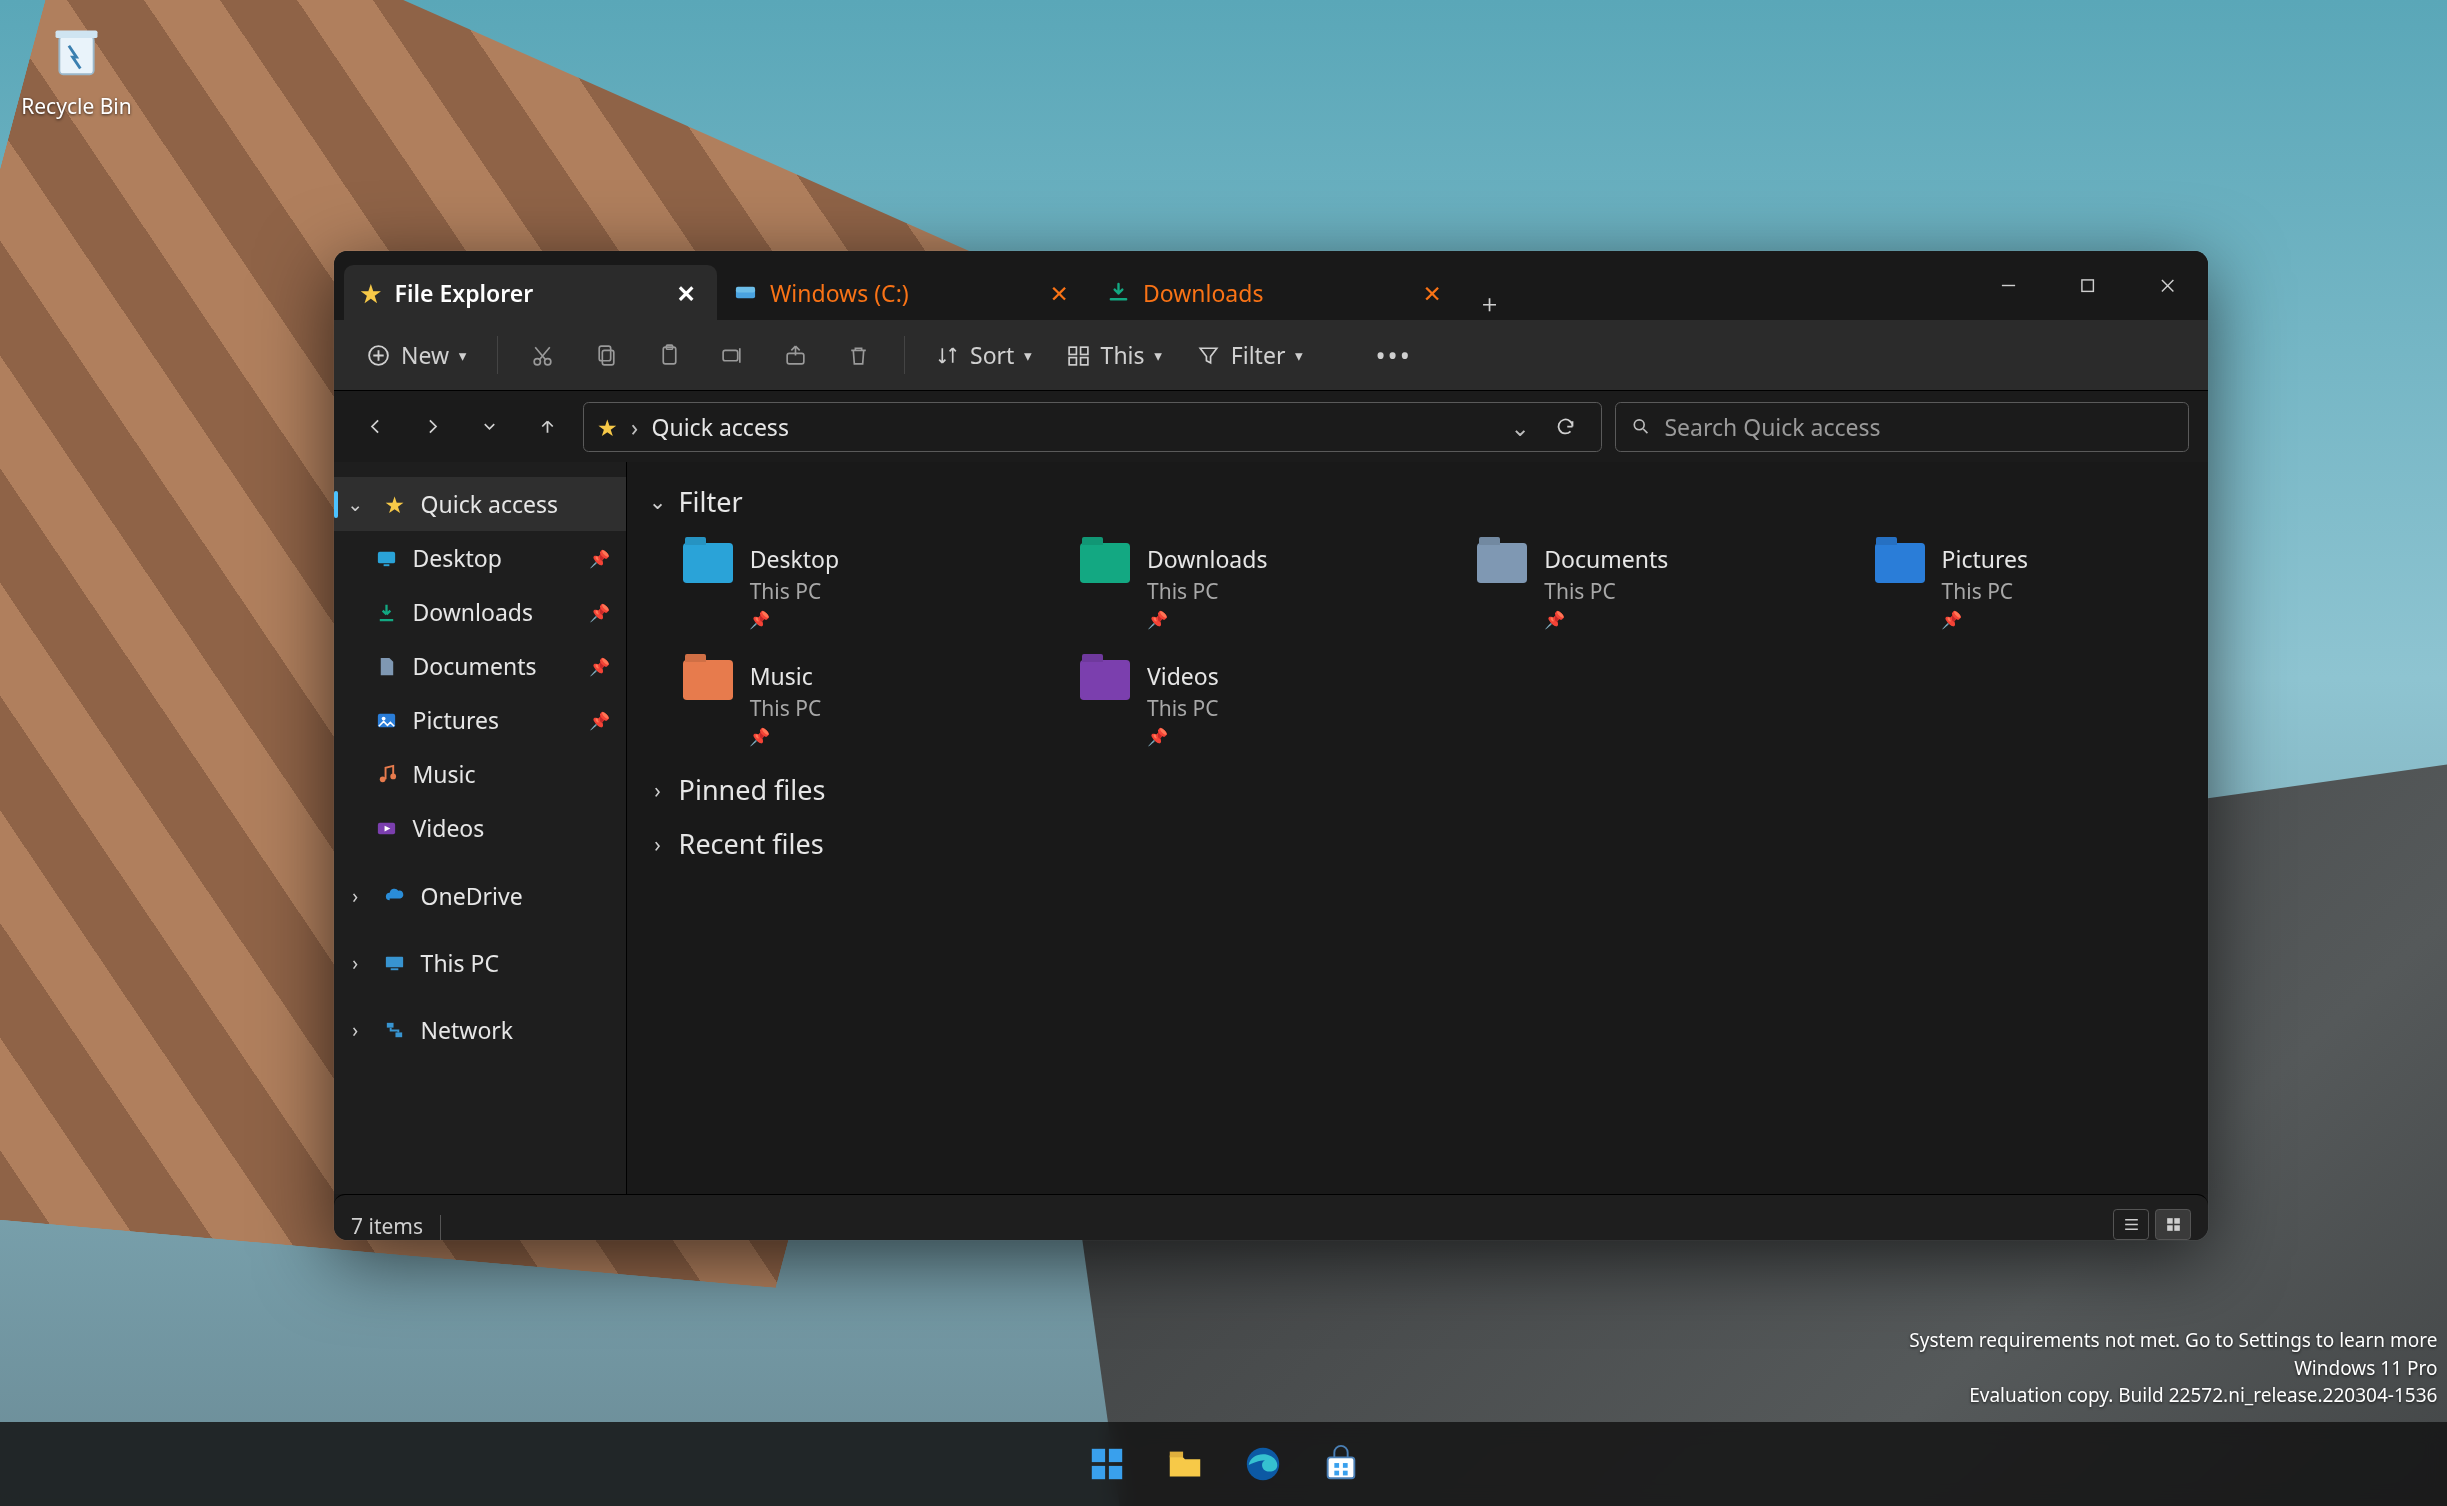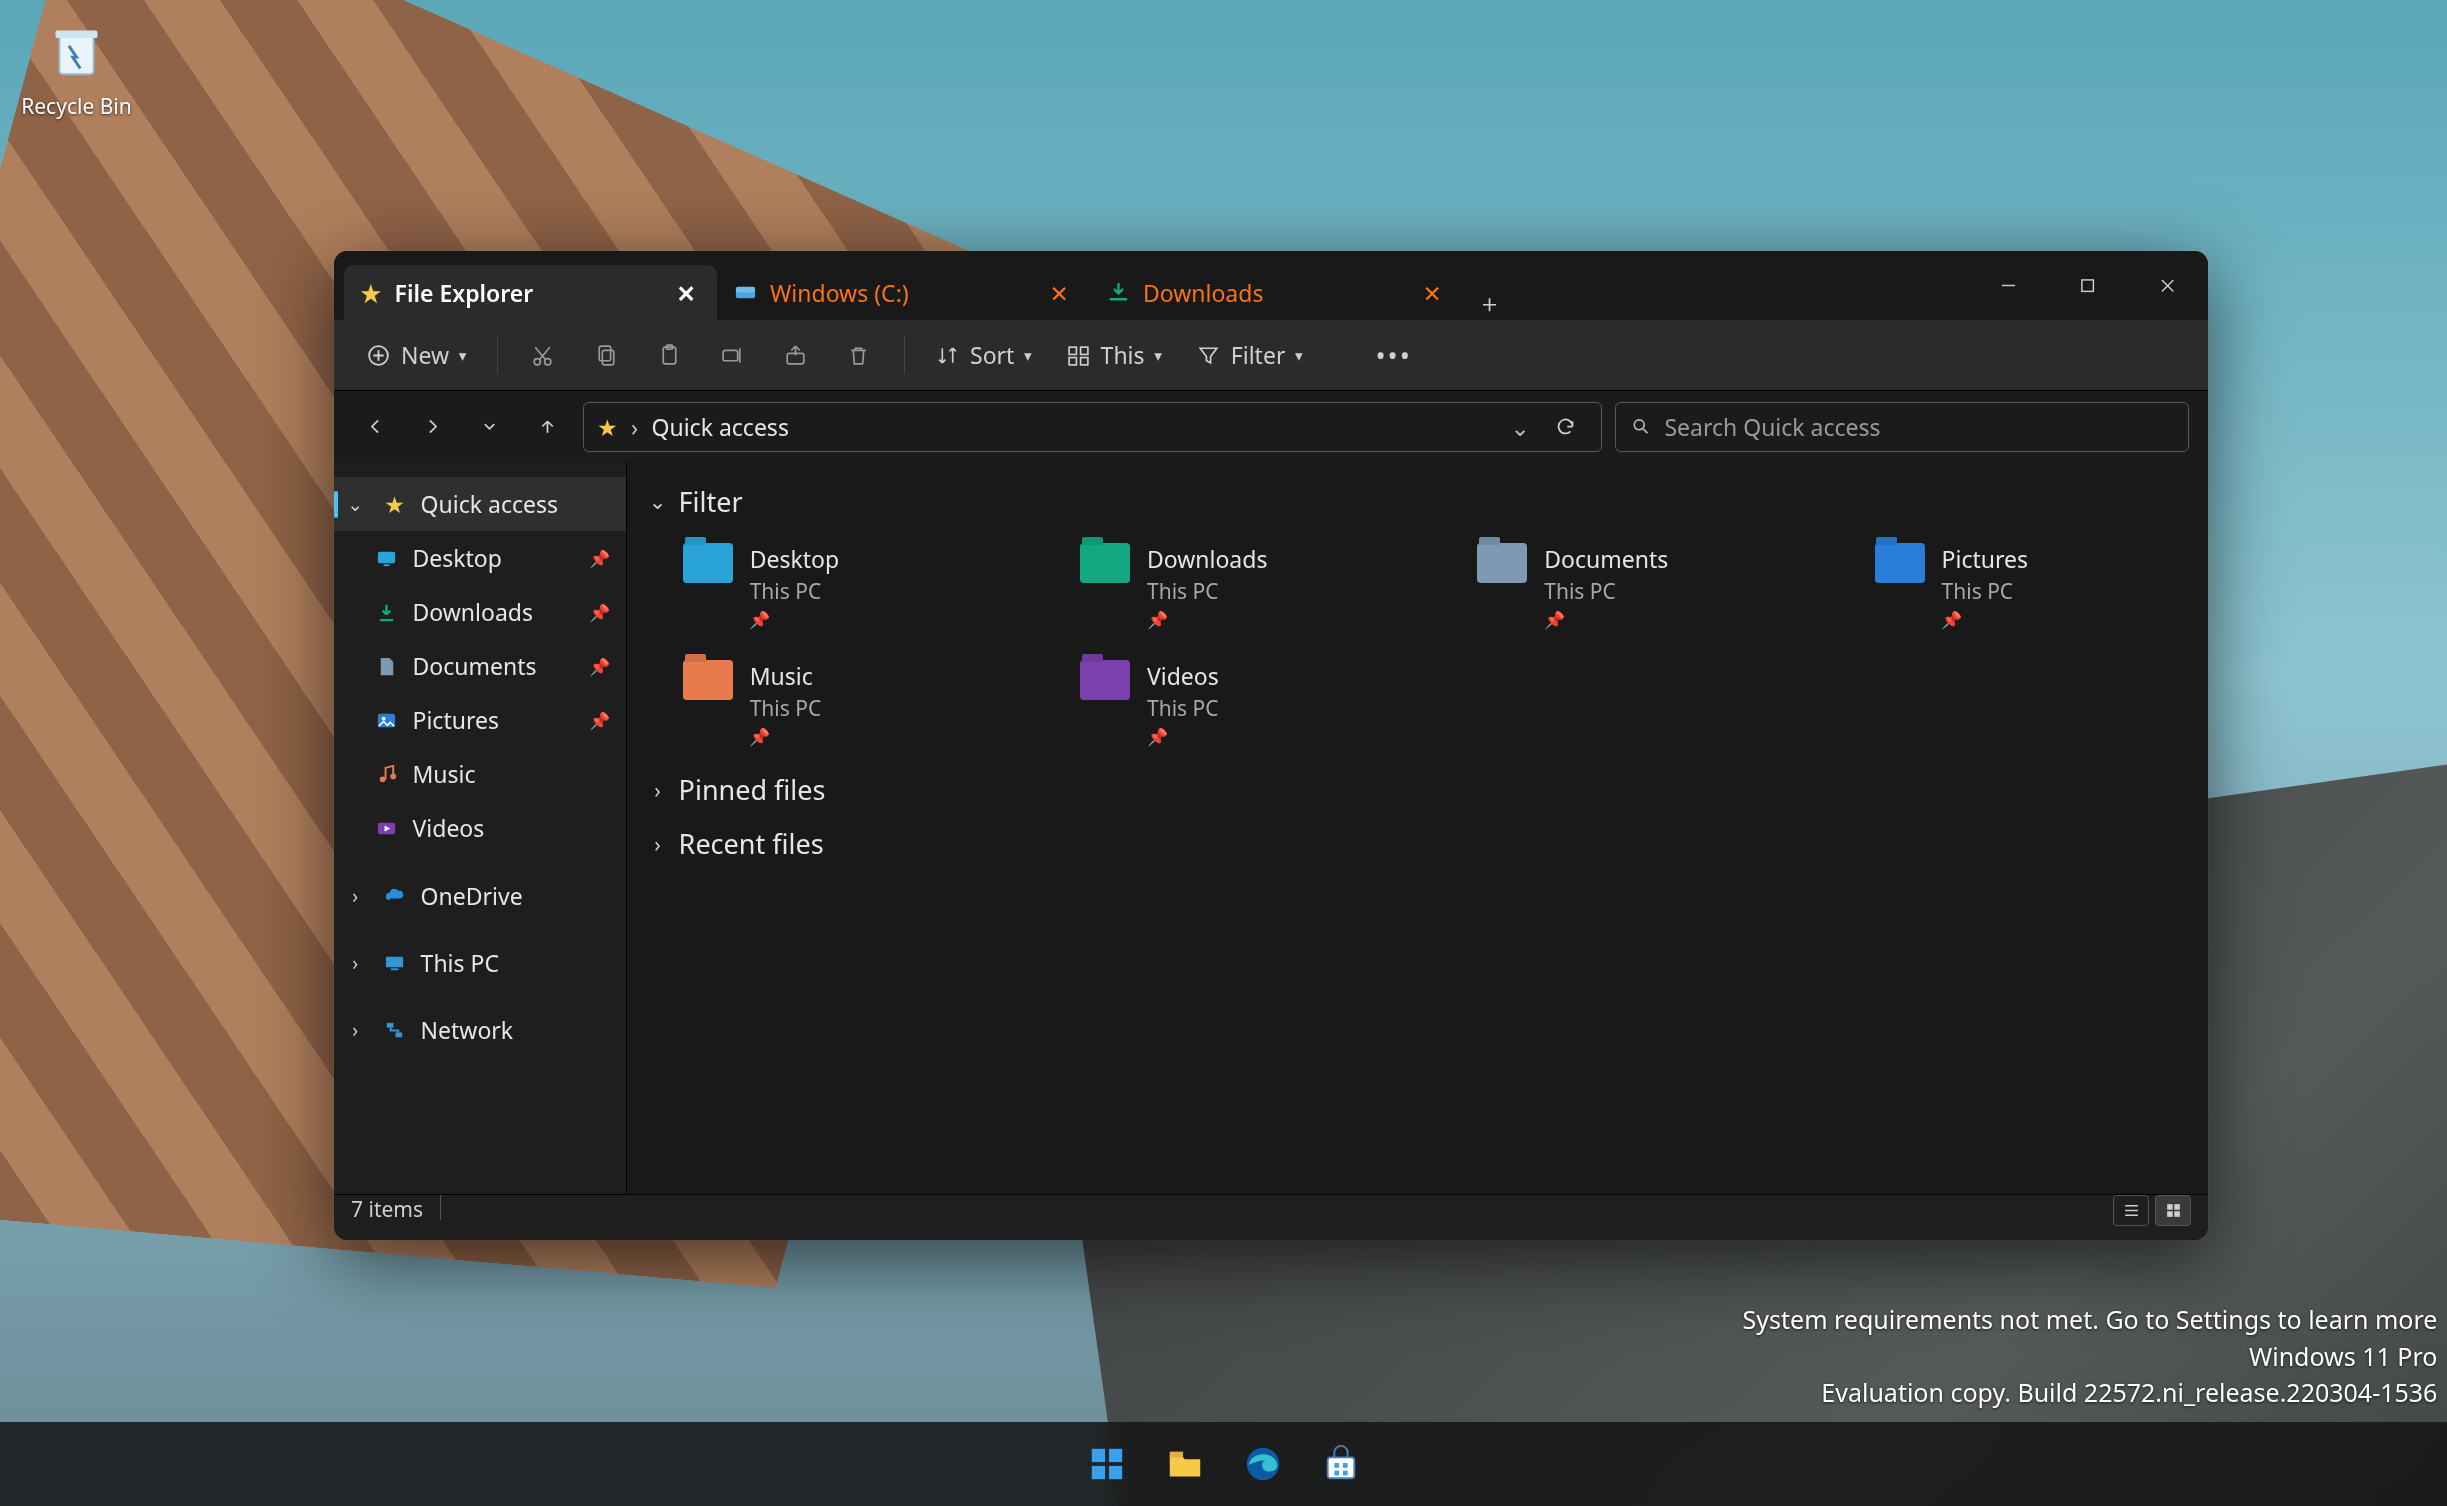--- a/index.html
+++ b/index.html
@@ -125,30 +125,30 @@
 
 .folder-grid { display:grid; grid-template-columns: repeat(4, 382px); gap:17px 15.3px; margin-left:31px; margin-bottom:17px; }
 .folder-item { display:flex; align-items:flex-start; gap:17px; padding:5.7px; border-radius:5.7px; }
 .folder-icon { width:50px; height:40px; border-radius:3.8px; position:relative; }
 .folder-icon::before { content:""; position:absolute; top:-5.7px; left:1.9px; width:21px; height:7.6px; border-radius:1.9px 1.9px 0 0; background:inherit; filter:brightness(.9); }
 .folder-item .meta .name { font-size:23px; color:#e6e6e6; }
 .folder-item .meta .sub { font-size:21px; color:#a8a8a8; margin-top:1.9px; }
 .folder-item .meta .pin { font-size:17px; color:#9a9a9a; margin-top:3.8px; }
 
 
-.statusbar { height:46px; background:#1e1e1e; border-top:1px solid #000; display:flex; align-items:flex-start; padding:0 17px; gap:17px; color:#cfcfcf; font-size:21px; }
+.statusbar { height:46px; background:#1e1e1e; border-top:1px solid #000; display:flex; align-items:flex-end; padding:0 17px; gap:17px; color:#cfcfcf; font-size:21px;border-radius:11px; }
 .status-divider { width:1px; height:25px; background:#555; }
 .view-toggle { margin-left:auto; display:flex; gap:5.7px; }
 .vt { width:36px; height:31px; border:1px solid #555; border-radius:3.8px; display:flex; align-items:center; justify-content:center; }
 .vt.active { background:#3a3a3a; }
 
 
 .watermark {
   position:absolute; right:9.6px; bottom:96px; text-align:right;
-  color:#fff; font-size:25px; line-height:1.45; text-shadow:0 1px 2.9px rgba(0,0,0,.7);margin-left:8px;
+  color:#fff; font-size:19px; line-height:1.45; text-shadow:0 1px 2.9px rgba(0,0,0,.7);margin-left:8px;
 }
 
 
 .taskbar {
   position:absolute; left:0; right:0; bottom:0; height:84px;
   background: rgba(20,20,20,.85); backdrop-filter: blur(9.6px);
   display:flex; align-items:center; justify-content:center;
 }
 .task-center { display:flex; gap:17px; }
 .task-icon { width:61px; height:61px; border-radius:7.6px; display:flex; align-items:center; justify-content:center; }

